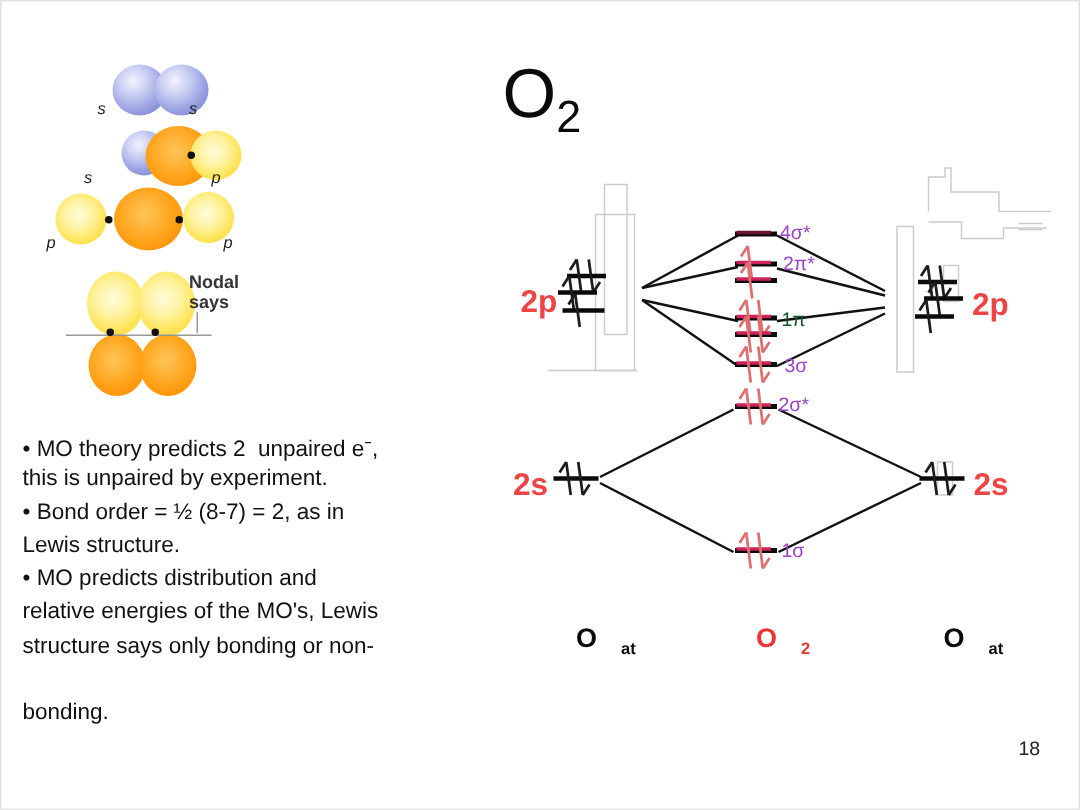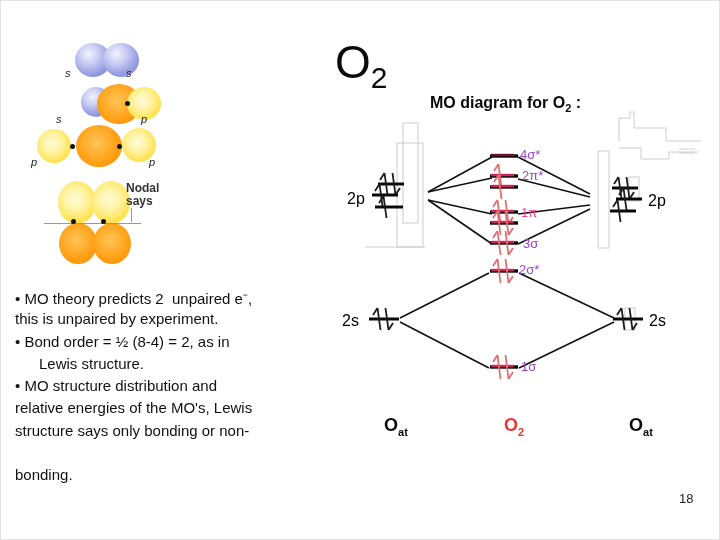--- a/index.html
+++ b/index.html
@@ -14,23 +14,23 @@
   .dot{position:absolute;width:5px;height:5px;border-radius:50%;background:#111;}
   .orb-sublabel{position:absolute;font-style:italic;font-size:11px;color:#222;}
   .nodal-text{position:absolute;font-size:12px;line-height:13px;color:#333;font-weight:bold;}
   .hline{position:absolute;height:1px;background:#999;}
   .vline{position:absolute;width:1px;background:#999;}
   .title{position:absolute;left:334px;top:34px;font-size:46px;color:#0a0a0a;}
   .title sub{font-size:30px;}
   .mo-heading{position:absolute;left:429px;top:93px;font-size:16px;font-weight:bold;color:#0a0a0a;white-space:pre;}
   .mo-heading sub{font-size:11px;}
   .bullet-line{position:absolute;left:14px;font-size:15px;color:#111;white-space:pre;}
-  .side-label{position:absolute;font-size:16px;color:#000000;}
+  .side-label{position:absolute;font-size:21px;color:#ef4444;font-weight:bold;}
   .bottom-label{position:absolute;font-size:18px;font-weight:bold;color:#0a0a0a;}
-  .bottom-label sub{font-size:11px;}
+  .bottom-label sub{font-size:11px;margin-left:16px;}
   .red-label{color:#ee3333;}
   .orb-label{position:absolute;font-size:13px;}
   .page-number{position:absolute;left:678px;top:490px;font-size:13px;color:#222;}
 </style>
 </head>
 <body>
 
 <div class="slide">
 
   <svg id="mo-svg" class="abs" style="left:0;top:0;" width="720" height="540" viewBox="0 0 720 540">
@@ -169,45 +169,44 @@
       <div class="vline" style="left:100px;top:177px;height:14px;"></div>
       <div class="nodal-text" style="left:95px;top:151px;">
         <div>Nodal</div>
         <div>says</div>
       </div>
     </div>
   </div>
 
   <div class="title"><span>O</span><sub>2</sub></div>
 
-  <div class="mo-heading"><span>MO diagram for O</span><sub>2</sub><span> :</span></div>
 
   <div>
     <div class="bullet-line" style="top:287px;">• MO theory predicts 2  unpaired e⁻,</div>
     <div class="bullet-line" style="top:309px;">this is unpaired by experiment.</div>
-    <div class="bullet-line" style="top:332px;">• Bond order = ½ (8-4) = 2, as in</div>
-    <div class="bullet-line" style="top:354px;margin-left:24px;">Lewis structure.</div>
-    <div class="bullet-line" style="top:376px;">• MO structure distribution and</div>
+    <div class="bullet-line" style="top:332px;">• Bond order = ½ (8-7) = 2, as in</div>
+    <div class="bullet-line" style="top:354px;">Lewis structure.</div>
+    <div class="bullet-line" style="top:376px;">• MO predicts distribution and</div>
     <div class="bullet-line" style="top:398px;">relative energies of the MO's, Lewis</div>
     <div class="bullet-line" style="top:421px;">structure says only bonding or non-</div>
     <div class="bullet-line" style="top:465px;">bonding.</div>
   </div>
 
   <span class="side-label" style="left:346px;top:189px;">2p</span>
   <span class="side-label" style="left:647px;top:191px;">2p</span>
   <span class="side-label" style="left:341px;top:311px;">2s</span>
   <span class="side-label" style="left:648px;top:311px;">2s</span>
 
   <span class="bottom-label" style="left:383px;top:414px;"><span>O</span><sub>at</sub></span>
   <span class="bottom-label red-label" style="left:503px;top:414px;"><span>O</span><sub>2</sub></span>
   <span class="bottom-label" style="left:628px;top:414px;"><span>O</span><sub>at</sub></span>
 
   <div id="labels-layer">
       <span class="orb-label" style="left: 519px; top: 146px; color: rgb(153, 68, 204);">4σ*</span>
       <span class="orb-label" style="left: 521px; top: 167px; color: rgb(153, 68, 204);">2π*</span>
-      <span class="orb-label" style="left: 520px; top: 204px; color: #ec4899;">1π</span>
+      <span class="orb-label" style="left: 520px; top: 204px; color: #14532d;">1π</span>
       <span class="orb-label" style="left: 522px; top: 235px; color: rgb(153, 68, 204);">3σ</span>
       <span class="orb-label" style="left: 518px; top: 261px; color: rgb(153, 68, 204);">2σ*</span>
       <span class="orb-label" style="left: 520px; top: 358px; color: rgb(153, 68, 204);">1σ</span>
     </div>
 
   <div class="page-number">18</div>
 </div>
 
 </body></html>

